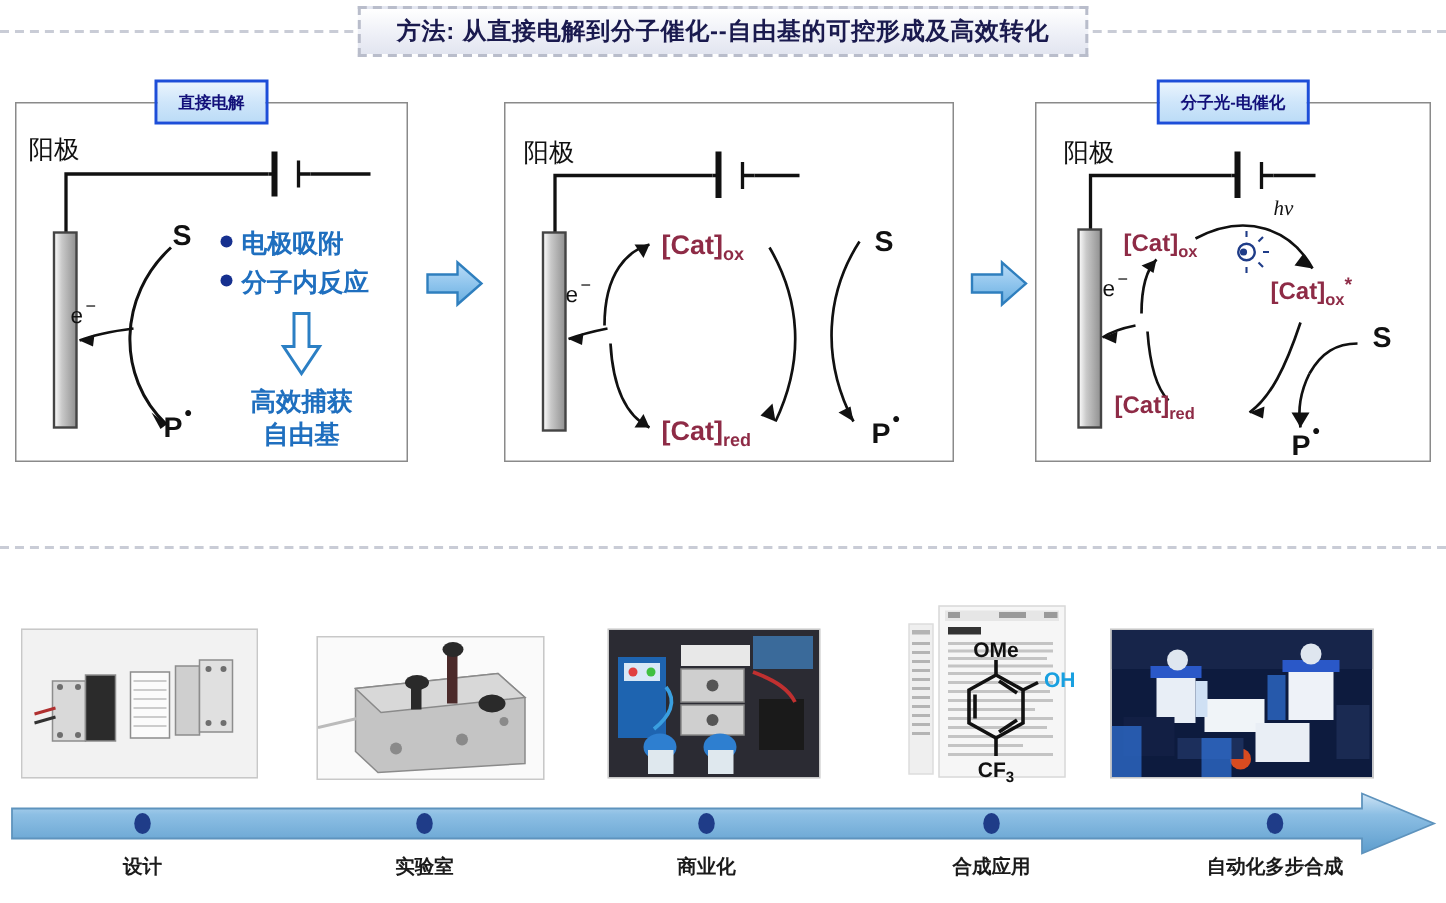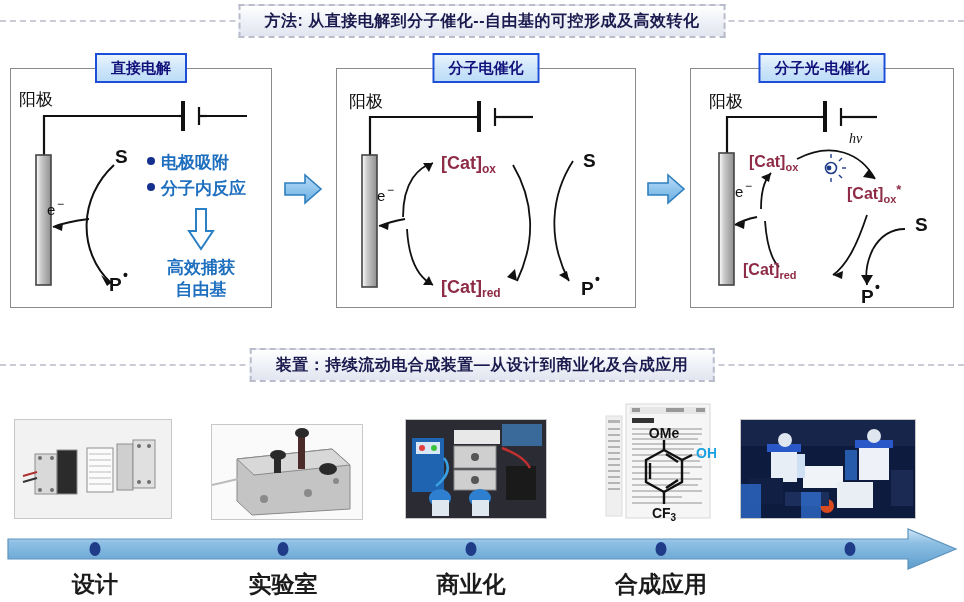--- a/index.html
+++ b/index.html
@@ -35,39 +35,39 @@
   .panel{
     position:absolute;box-sizing:border-box;
     border:1.5px solid #8a8a8a;background:#ffffff;
   }
   .panel-title{
     position:absolute;top:-16px;left:50%;transform:translateX(-50%);
     box-sizing:border-box;height:30px;padding:0 14px;
     display:flex;align-items:center;justify-content:center;
     background:linear-gradient(180deg,#eaf4fd 0%,#cfe6fa 50%,#bcdcf7 100%);
     border:2px solid #1d4ed8;
-    color:#12107a;font-weight:bold;font-size:15px;white-space:nowrap;
+    color:#12107a;font-weight:bold;font-size:11px;white-space:nowrap;
   }
   .panel svg{position:absolute;left:0;top:0;}
 
   
   .chain-arrow{position:absolute;width:40px;height:34px;}
 
   
   .thumb{
     position:absolute;box-sizing:border-box;
     border:1px solid #c8c8c8;overflow:hidden;background:#f4f4f4;
   }
   .thumb svg{display:block;}
 
   
   #timeline{position:absolute;left:0;top:527px;width:964px;height:75px;}
   .tl-label{
     position:absolute;top:42px;transform:translateX(-50%);
-    font-size:23px;font-weight:bold;color:#1b1b1b;white-space:nowrap;
+    font-size:13px;font-weight:bold;color:#1b1b1b;white-space:nowrap;
   }
 
   .lbl{font-family:"Liberation Sans","DejaVu Sans",sans-serif;}
   .cat{fill:#8e2b46;font-weight:bold;}
   .bluetxt{fill:#1f6fbf;}
 </style>
 </head>
 <body>
 
 <div class="stage">
@@ -133,21 +133,20 @@
           <stop offset="0%" stop-color="#bcdcf7"></stop>
           <stop offset="55%" stop-color="#8cc3ec"></stop>
           <stop offset="100%" stop-color="#6aaedf"></stop>
         </linearGradient>
       </defs>
       <polygon points="2,11 22,11 22,3 38,17 22,31 22,23 2,23" fill="url(#chainGrad)" stroke="#2f7fbe" stroke-width="1.6"></polygon>
     </svg>
   </div>
 
   <div class="panel" id="panel-2" style="left:336px;top:68px;width:300px;height:240px;">
-    <div class="panel-title">分子电催化</div>
     <svg width="300" height="240" viewBox="0 0 300 240">
       <defs>
         <linearGradient id="elecGrad2" x1="0" y1="0" x2="1" y2="0">
           <stop offset="0%" stop-color="#ffffff"></stop>
           <stop offset="35%" stop-color="#c9c9c9"></stop>
           <stop offset="100%" stop-color="#8f8f8f"></stop>
         </linearGradient>
       </defs>
       <text class="lbl" x="12" y="38" font-size="17" fill="#111">阳极</text>
       <path d="M33 86 L33 48 L138 48" fill="none" stroke="#111" stroke-width="2.2"></path>
@@ -243,21 +242,20 @@
       <path d="M182 180 C 176 192, 174 204, 176 216" fill="none" stroke="#111" stroke-width="1.8"></path>
       <polygon points="176,216 170,206 182,206" fill="#111"></polygon>
       <text class="lbl" x="224" y="162" font-size="19" font-weight="bold" fill="#111">S</text>
       <text class="lbl" x="170" y="234" font-size="19" font-weight="bold" fill="#111">P</text>
       <text class="lbl" x="184" y="223" font-size="14" font-weight="bold" fill="#111">•</text>
     </svg>
   </div>
 
   <div class="banner-row" id="banner-devices">
     <div class="banner-rule"></div>
-    <div class="banner-box">装置：持续流动电合成装置—从设计到商业化及合成应用</div>
   </div>
 
   <div class="thumb" style="left:14px;top:419px;width:158px;height:100px;">
     <svg width="156" height="98" viewBox="0 0 156 98">
       <rect width="156" height="98" fill="#f2f2f2"></rect>
       <g stroke="#8d8d8d" stroke-width="1" fill="#d9d9d9">
         <rect x="20" y="34" width="22" height="40"></rect>
         <rect x="42" y="30" width="20" height="44" fill="#2b2b2b"></rect>
         <rect x="72" y="28" width="26" height="44" fill="#fbfbfb"></rect>
         <g stroke="#bdbdbd">
@@ -422,15 +420,16 @@
       <ellipse cx="95" cy="22" rx="5.5" ry="7" fill="#1f3c88"></ellipse>
       <ellipse cx="283" cy="22" rx="5.5" ry="7" fill="#1f3c88"></ellipse>
       <ellipse cx="471" cy="22" rx="5.5" ry="7" fill="#1f3c88"></ellipse>
       <ellipse cx="661" cy="22" rx="5.5" ry="7" fill="#1f3c88"></ellipse>
       <ellipse cx="850" cy="22" rx="5.5" ry="7" fill="#1f3c88"></ellipse>
     </svg>
     <div class="tl-label" style="left:95px;">设计</div>
     <div class="tl-label" style="left:283px;text-align:right;">实验室</div>
     <div class="tl-label" style="left:471px;text-align:right;">商业化</div>
     <div class="tl-label" style="left:661px;">合成应用</div>
+    <div class="tl-label" style="left:850px;">自动化多步合成</div>
   </div>
 
 </div>
 
 </body></html>

